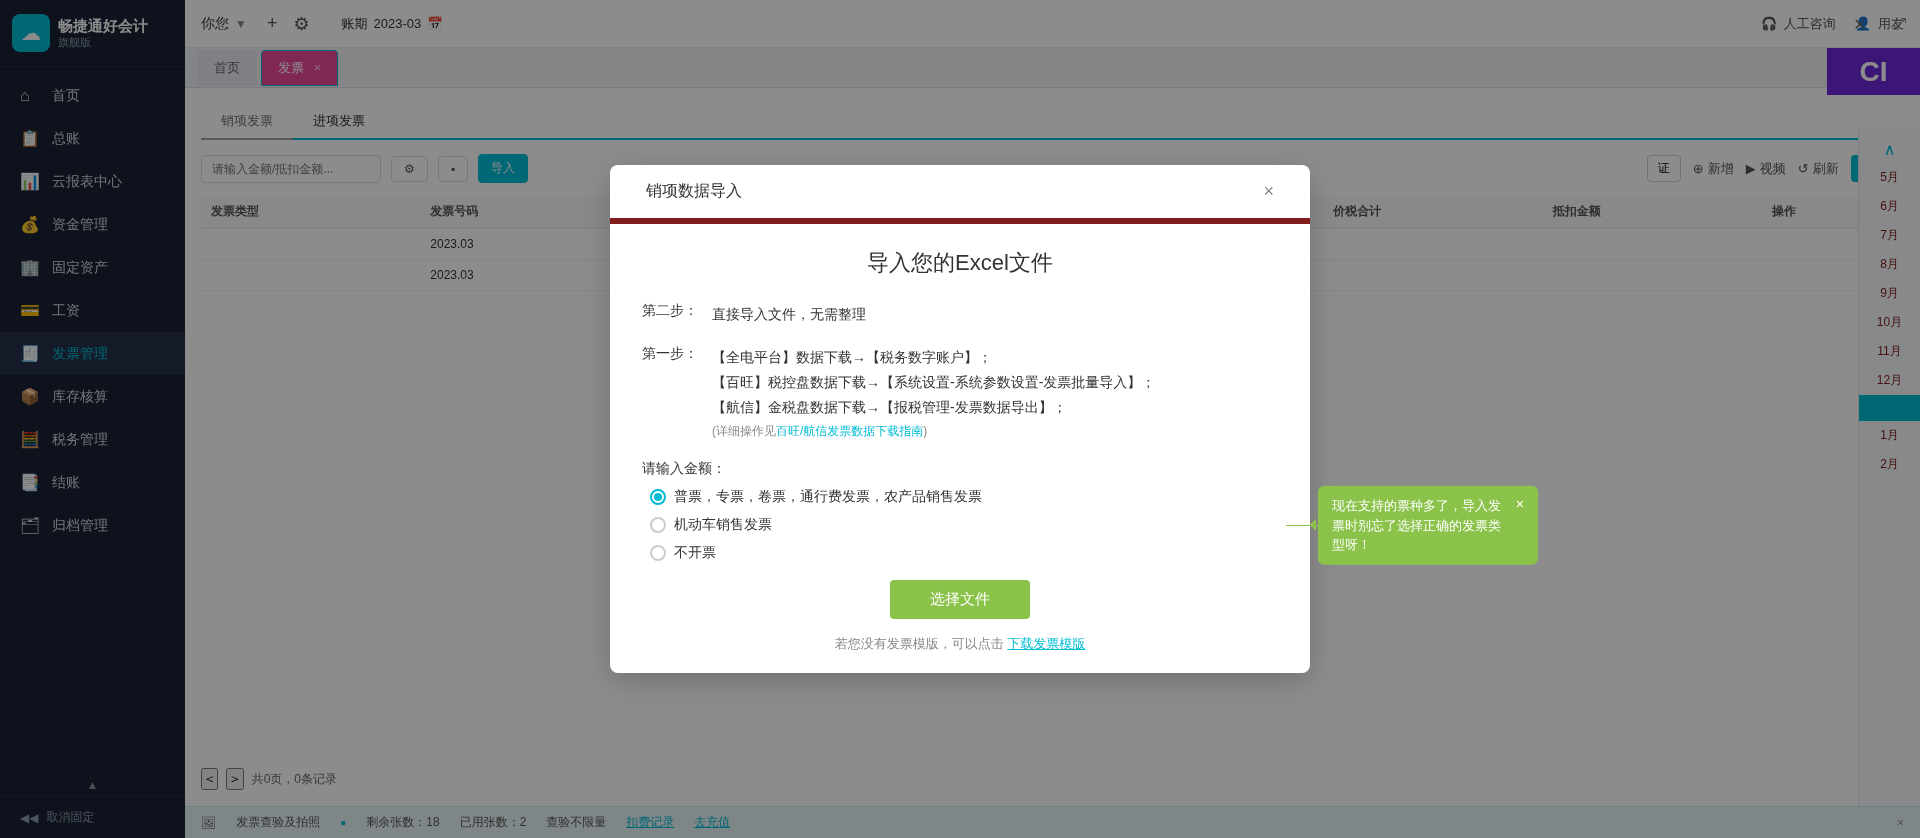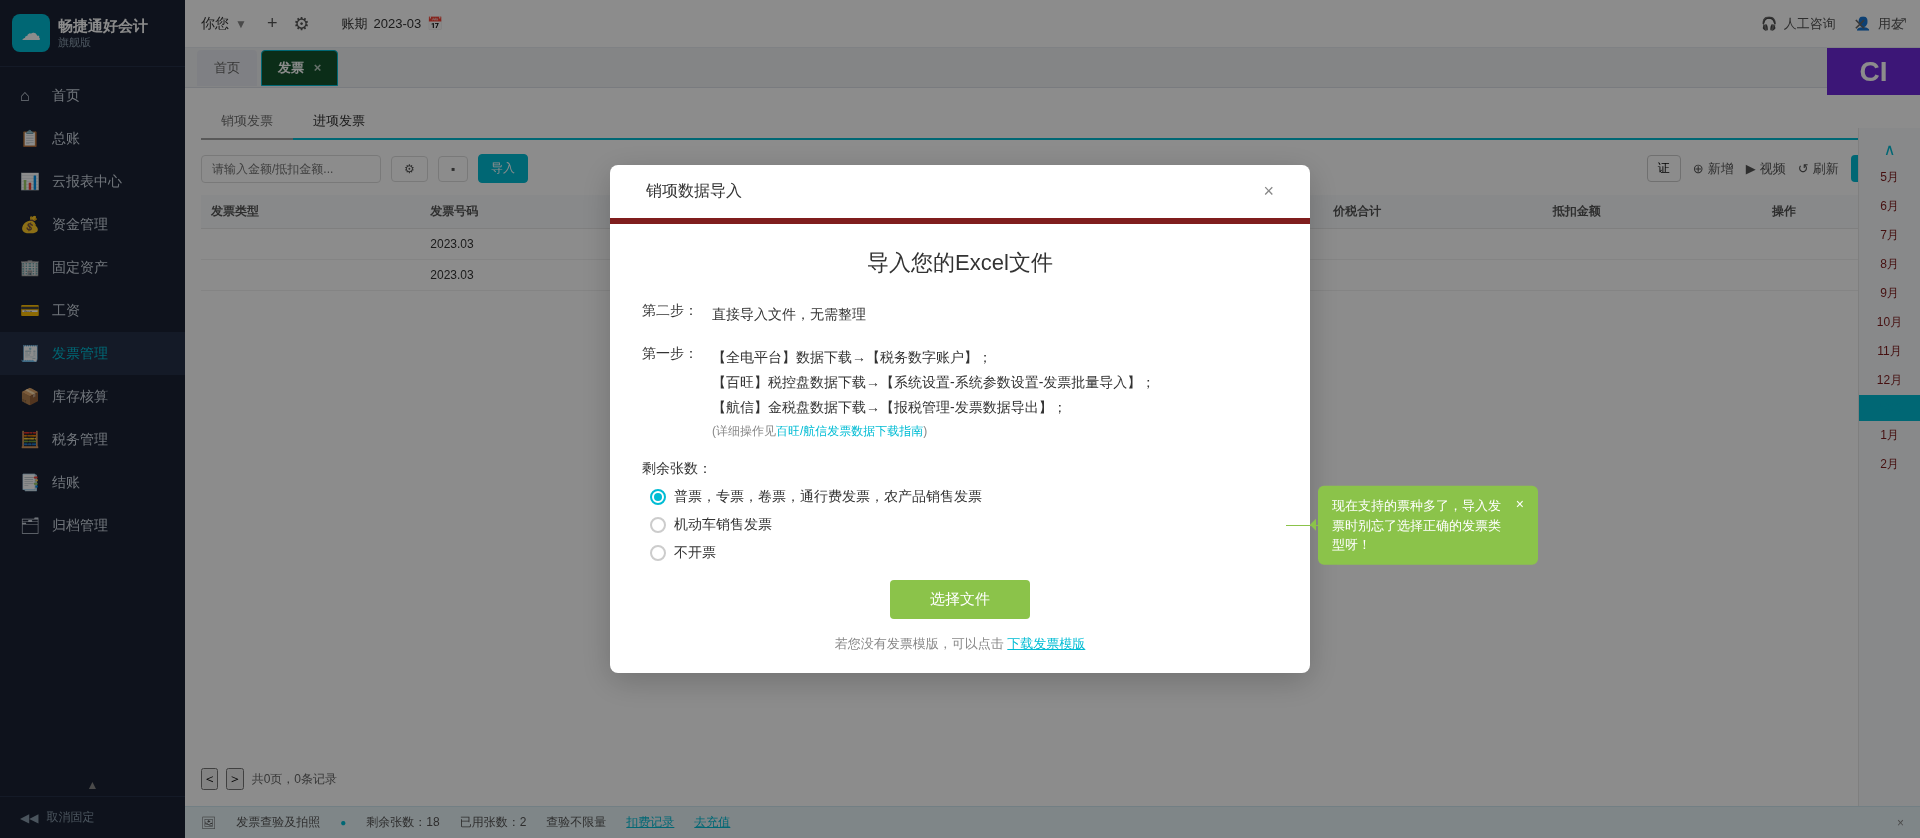--- a/index.html
+++ b/index.html
@@ -55,21 +55,21 @@
     
     .tab-bar {
       display: flex; align-items: center; background: #f0f2f5; border-bottom: 1px solid #dde1e7;
       height: 40px; padding: 0 12px;
     }
     .tab-item {
       padding: 8px 16px; font-size: 13px; cursor: pointer; color: #666;
       border: 1px solid transparent; margin-right: 4px; background: #e8eaf0;
       border-radius: 4px 4px 0 0;
     }
-    .tab-item.active { background: #14532d; color: white; border-color: #00bcd4; font-weight: bold; }
+    .tab-item.active { background: #ec4899; color: white; border-color: #00bcd4; }
     .tab-item .tab-close { margin-left: 6px; color: inherit; opacity: 0.7; }
 
     
     .content-area { background: #fff; height: calc(790px - 40px); padding: 16px; position: relative; overflow: hidden; }
 
     
     .invoice-tabs { display: flex; gap: 0; border-bottom: 2px solid #00bcd4; margin-bottom: 14px; }
     .inv-tab { padding: 8px 20px; font-size: 13px; cursor: pointer; color: #333; background: none; border: none; }
     .inv-tab.active { color: #737373; border-bottom: 2px solid #a3a3a3; margin-bottom: -2px; }
 
@@ -431,21 +431,21 @@
           <div>【全电平台】数据下载→【税务数字账户】；</div>
           <div>【百旺】税控盘数据下载→【系统设置-系统参数设置-发票批量导入】；</div>
           <div>【航信】金税盘数据下载→【报税管理-发票数据导出】；</div>
           <div class="note">
             (详细操作见<a href="#">百旺/航信发票数据下载指南</a>)
           </div>
         </div>
       </div>
 
       <div class="ticket-select">
-        <span class="ticket-label">剩余张数：</span>
+        <span class="ticket-label">请输入金额：</span>
         <div class="radio-group">
 
           <div class="radio-item">
             <div class="radio-circle checked"></div>
             <span>普票，专票，卷票，通行费发票，农产品销售发票</span>
           </div>
 
           <div class="radio-item radio-row-wrapper" style="position:relative;">
             <div class="radio-item" style="position:relative;">
               <div class="radio-circle"></div>

